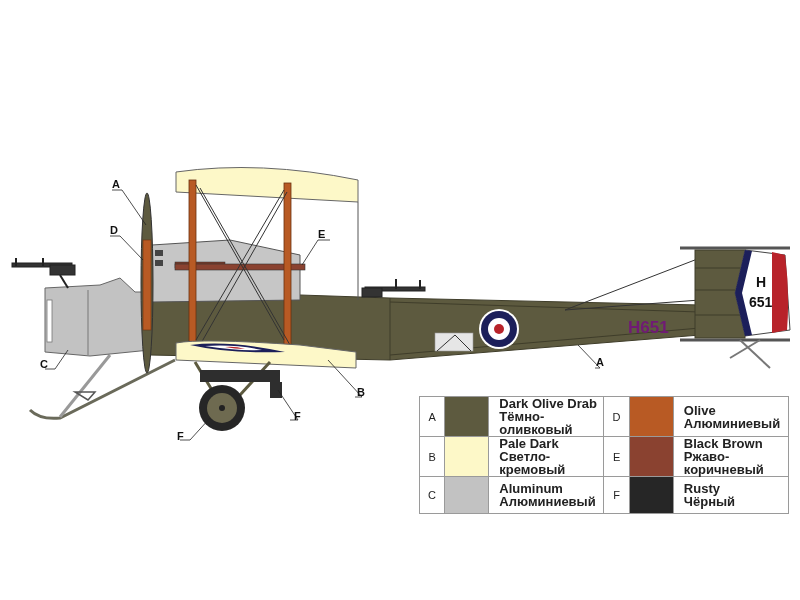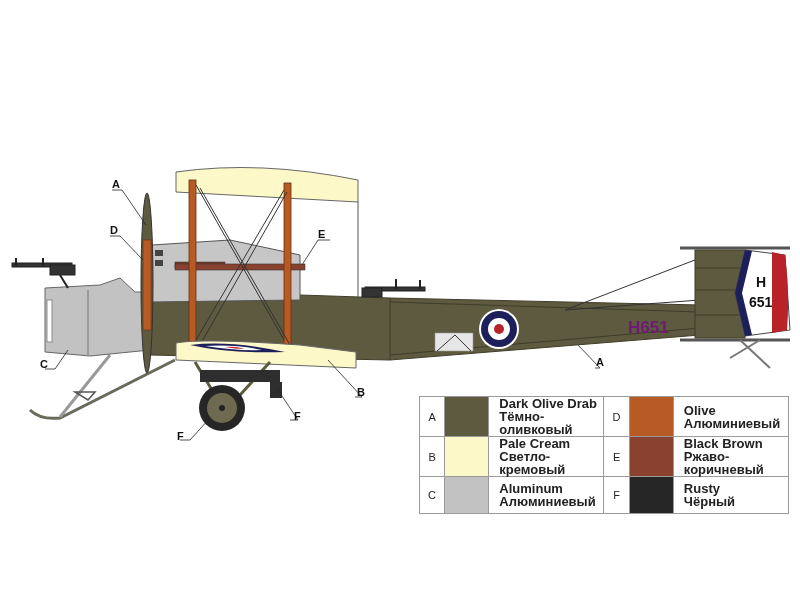--- a/index.html
+++ b/index.html
@@ -161,21 +161,21 @@
     <td class="swatch" style="background:#b85a24;"></td>
     <td class="names">
           <span>Olive</span>
           <span>Алюминиевый</span>
         </td>
   </tr>
   <tr>
     <td class="letter">B</td>
     <td class="swatch" style="background:#fdf8c8;"></td>
     <td class="names">
-          <span>Pale Cream</span>
+          <span>Pale Dark</span>
           <span>Светло-кремовый</span>
         </td>
     <td class="letter">E</td>
     <td class="swatch" style="background:#8a4230;"></td>
     <td class="names">
           <span>Black Brown</span>
           <span>Ржаво-коричневый</span>
         </td>
   </tr>
   <tr>

